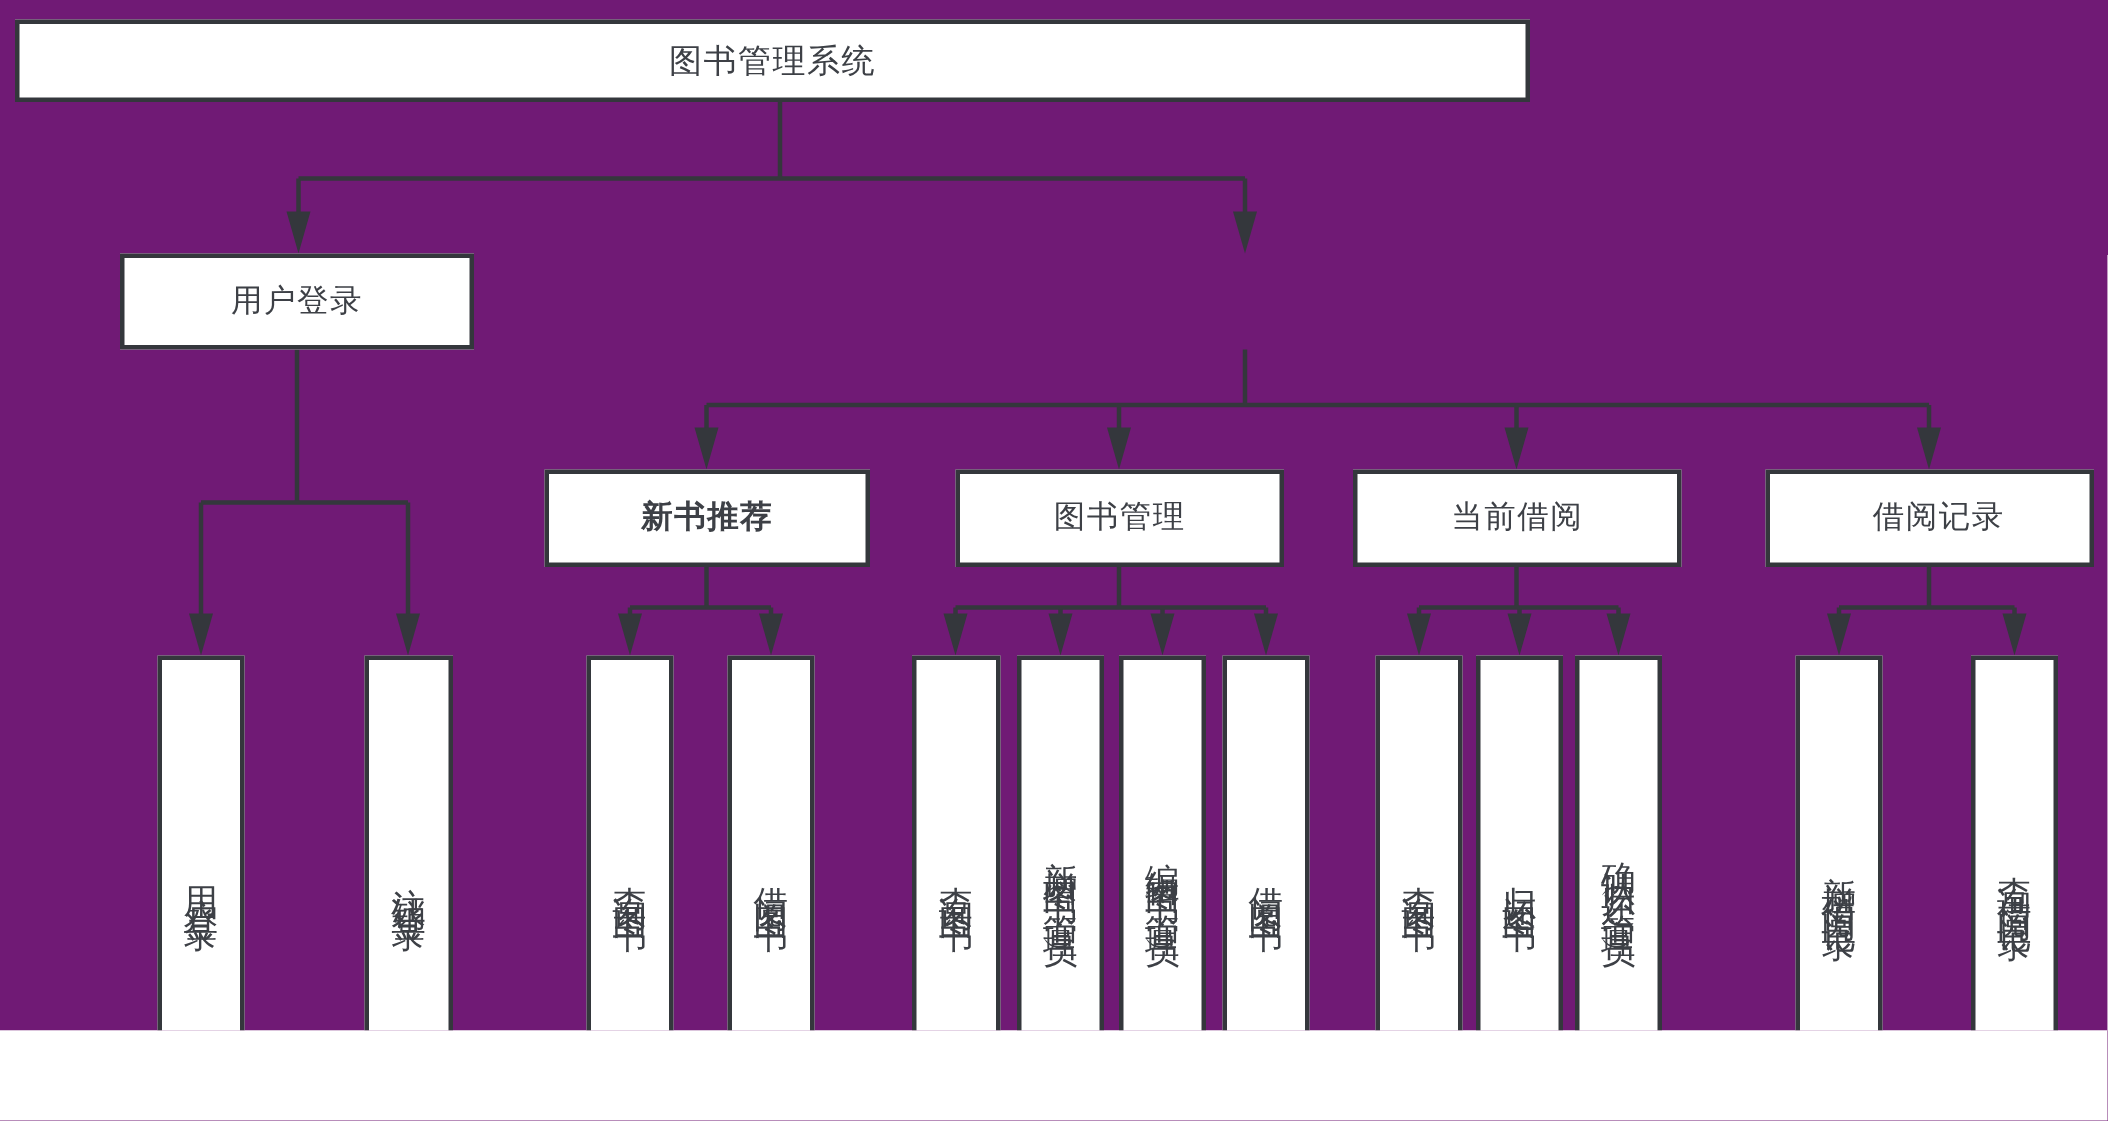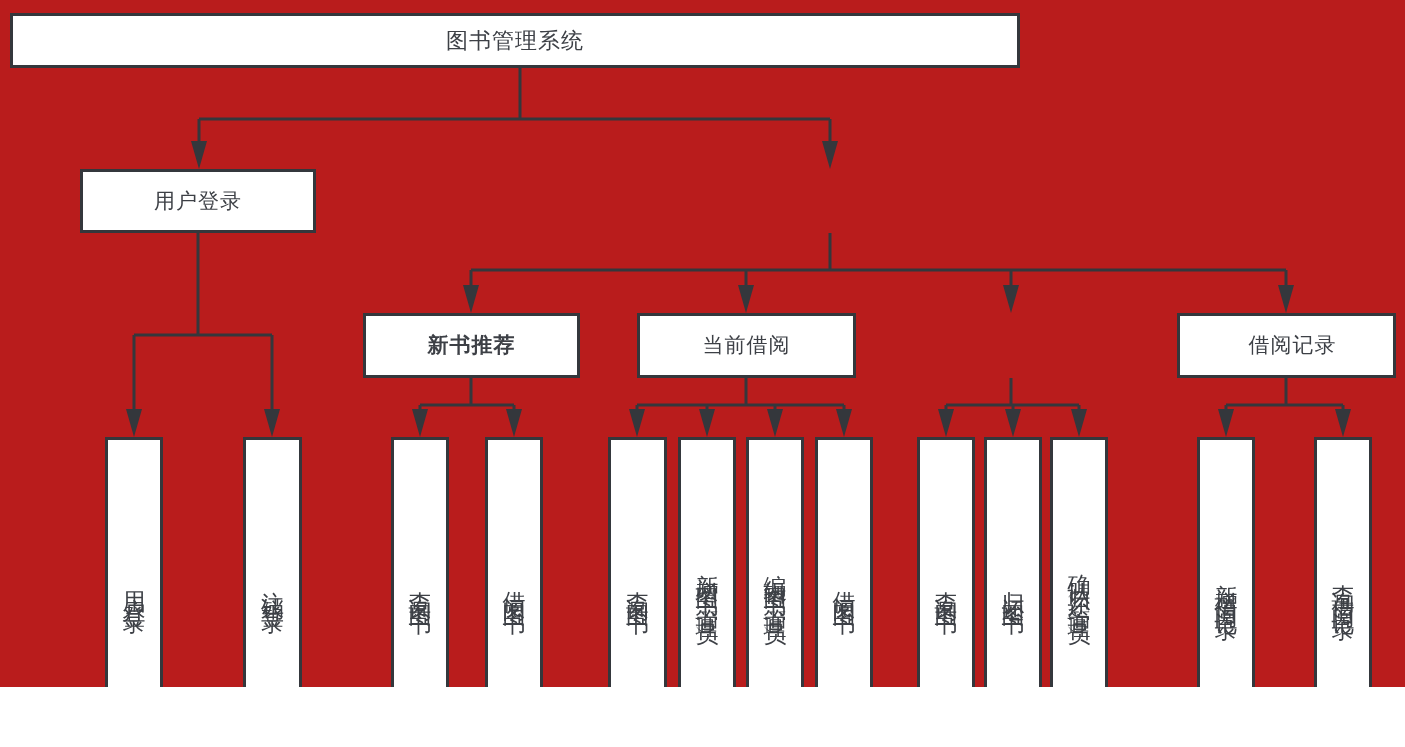--- a/index.html
+++ b/index.html
@@ -1,19 +1,19 @@
 <!DOCTYPE html>
 <html><head>
 <meta charset="utf-8">
 <style>
   html,body{margin:0;padding:0;background:#ffffff;}
   #stage{
     position:relative;
     width:1405px;height:687px;
-    background:#b91c1c;
+    background:#701a75;
     font-family:"Liberation Sans","DejaVu Sans",sans-serif;
     overflow:hidden;
   }
   #wires{position:absolute;left:0;top:0;width:1405px;height:747px;}
   .box{
     position:absolute;
     box-sizing:border-box;
     background:#ffffff;
     border:3px solid #34373c;
     color:#3d4046;
@@ -112,21 +112,22 @@
       <polygon class="tri" points="1218,409 1234,409 1226,437"></polygon>
       <polygon class="tri" points="1335,409 1351,409 1343,437"></polygon>
     </g>
   </svg>
 
   <div class="box h" id="root">图书管理系统</div>
 
   <div class="box h" id="user_login">用户登录</div>
 
   <div class="box h" id="new_book_rec">新书推荐</div>
-  <div class="box h" id="book_borrow">当前借阅</div>
+  <div class="box h" id="book_borrow">图书管理</div>
+  <div class="box h" id="current_borrow">当前借阅</div>
   <div class="box h" id="borrow_record">借阅记录</div>
 
   <div class="box v" id="ul_user_login">用户登录</div>
   <div class="box v" id="ul_logout">注销登录</div>
 
   <div class="box v" id="nbr_query_book">查询图书</div>
   <div class="box v" id="nbr_borrow_book">借阅图书</div>
 
   <div class="box v" id="bb_query_book">查询图书</div>
   <div class="box v" id="bb_add_book">新增图书（管理员）</div>

